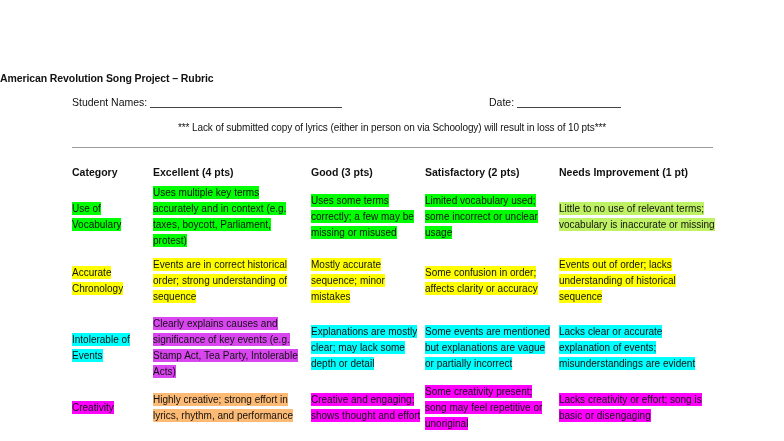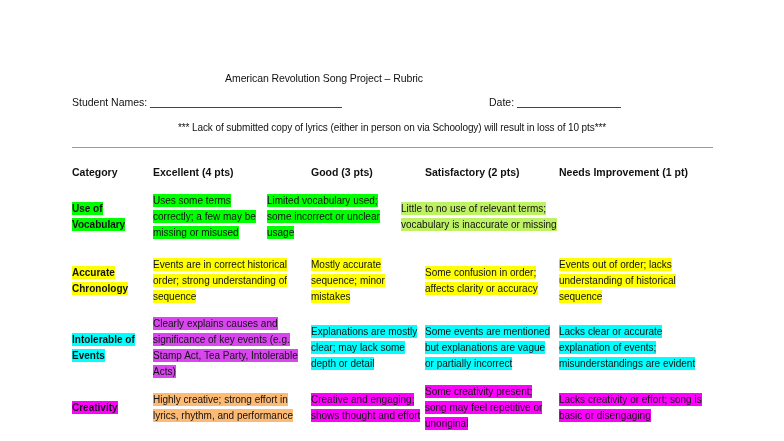--- a/index.html
+++ b/index.html
@@ -13,23 +13,23 @@
       position: relative;
       overflow: hidden;
       font-family: "Liberation Sans", "DejaVu Sans", sans-serif;
       color: #111111;
     }
     .page-title {
       position: absolute;
       top: 72px;
       left: 0;
       width: 648px;
-      text-align: center;
+      text-align: left;
       font-size: 10.5px;
-      font-weight: normal;
+      font-weight: bold;
       letter-spacing: -0.1px;
     }
     .field-row {
       position: absolute;
       top: 96px;
       font-size: 10.5px;
       display: flex;
       align-items: center;
     }
     .field-label {
@@ -97,21 +97,21 @@
     }
     .cell {
       padding-right: 4px;
       box-sizing: border-box;
     }
     .hl {
       padding: 1px 0;
       -webkit-box-decoration-break: clone;
       box-decoration-break: clone;
     }
-    .cat .hl { font-weight: bold; }
+    .cat .hl { font-weight: normal; }
     .row-vocab { height: 64px; }
     .row-chron { height: 64px; }
     .row-expl  { height: 70px; }
     .row-crea  { height: 50px; }
   </style>
 </head>
 <body>
 
 <div class="page-title">American Revolution Song Project – Rubric</div>
 
@@ -133,20 +133,21 @@
   <div class="hdr-row">
     <div class="col-cat">Category</div>
     <div class="col-ex">Excellent (4 pts)</div>
     <div class="col-gd">Good (3 pts)</div>
     <div class="col-sa">Satisfactory (2 pts)</div>
     <div class="col-ni">Needs Improvement (1 pt)</div>
   </div>
 
   <div class="rubric-row row-vocab" style="--hl:#00FF00;">
     <div class="cell col-cat cat"><span class="hl" style="background:#00FF00">Use of Vocabulary</span></div>
+    <div class="cell col-ex"><span class="hl" style="background:#00FF00">Uses multiple key terms accurately and in context (e.g. taxes, boycott, Parliament, protest)</span></div>
     <div class="cell col-gd"><span class="hl" style="background:#00FF00">Uses some terms correctly; a few may be missing or misused</span></div>
     <div class="cell col-sa"><span class="hl" style="background:#00FF00">Limited vocabulary used; some incorrect or unclear usage</span></div>
     <div class="cell col-ni"><span class="hl" style="background:#bef264">Little to no use of relevant terms; vocabulary is inaccurate or missing</span></div>
   </div>
 
   <div class="rubric-row row-chron">
     <div class="cell col-cat cat"><span class="hl" style="background:#FFFF00">Accurate Chronology</span></div>
     <div class="cell col-ex"><span class="hl" style="background:#FFFF00">Events are in correct historical order; strong understanding of sequence</span></div>
     <div class="cell col-gd"><span class="hl" style="background:#FFFF00">Mostly accurate sequence; minor mistakes</span></div>
     <div class="cell col-sa"><span class="hl" style="background:#FFFF00">Some confusion in order; affects clarity or accuracy</span></div>

